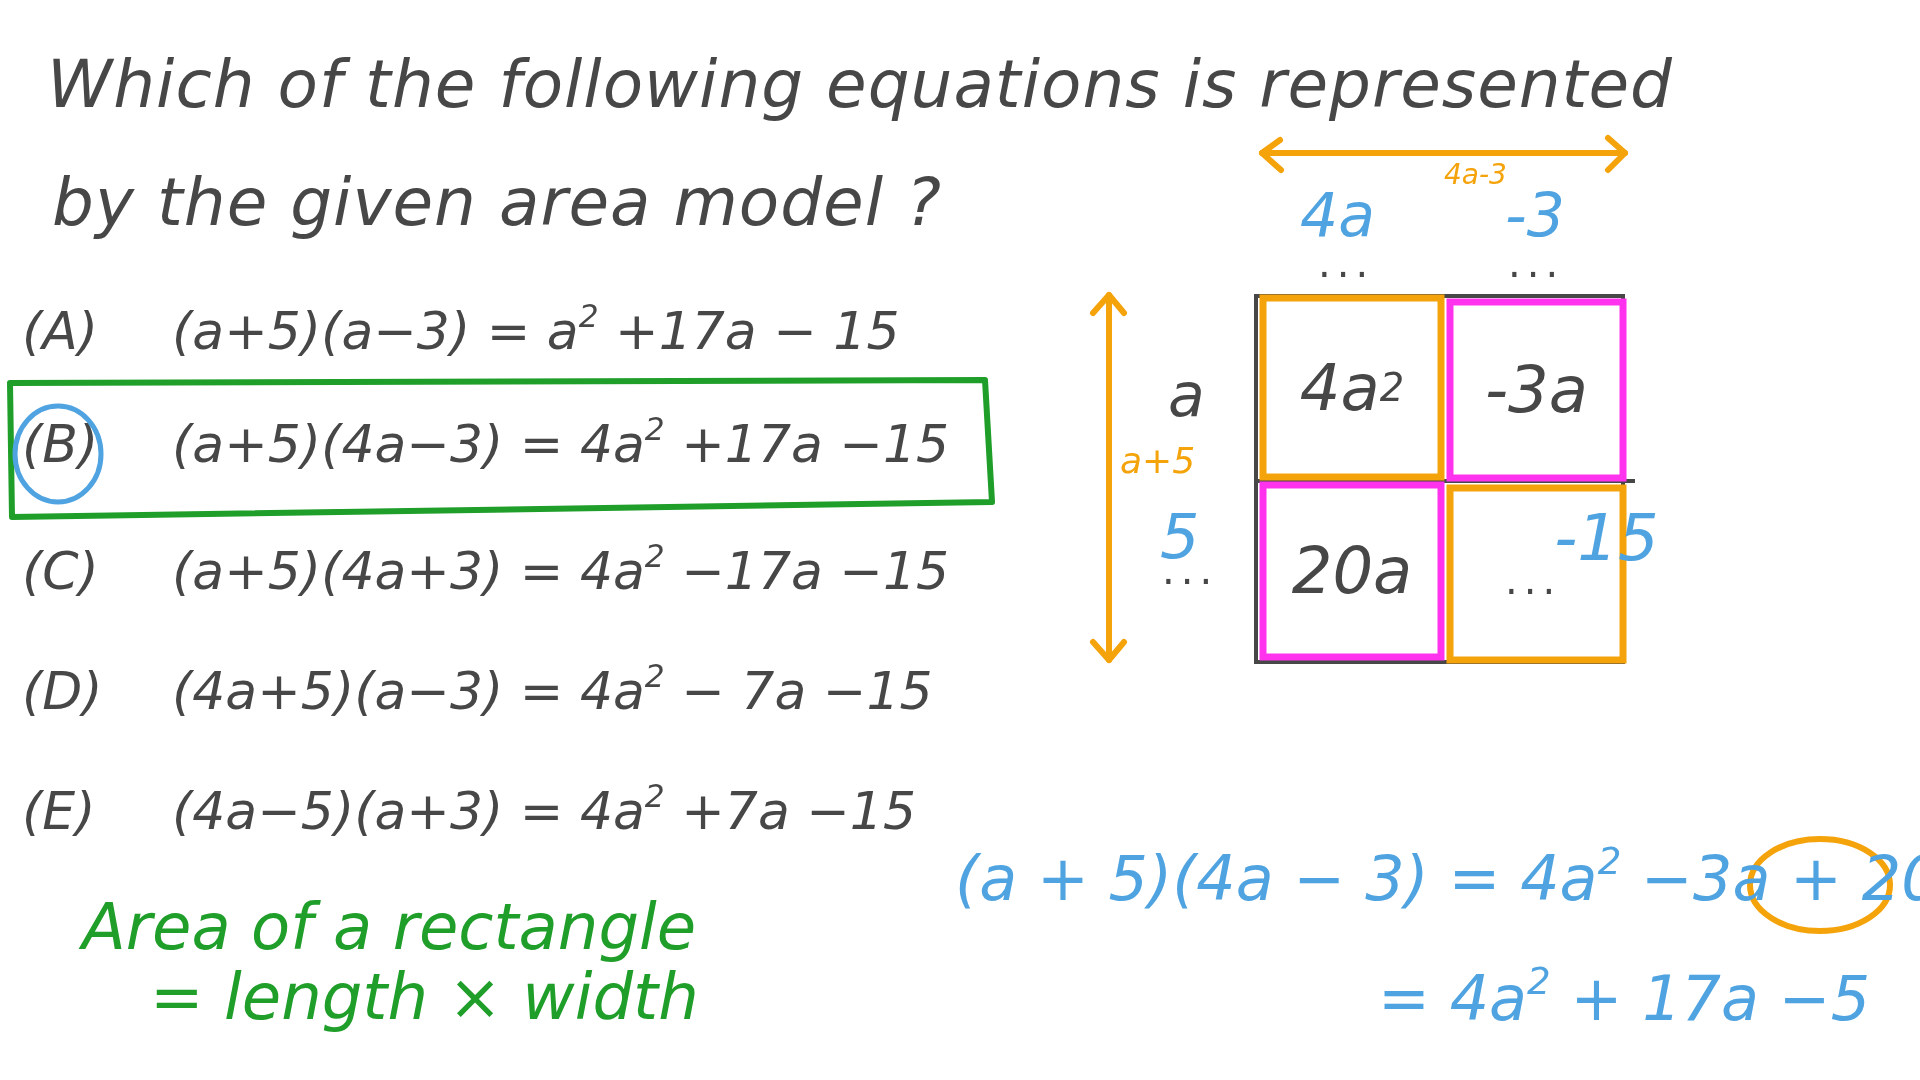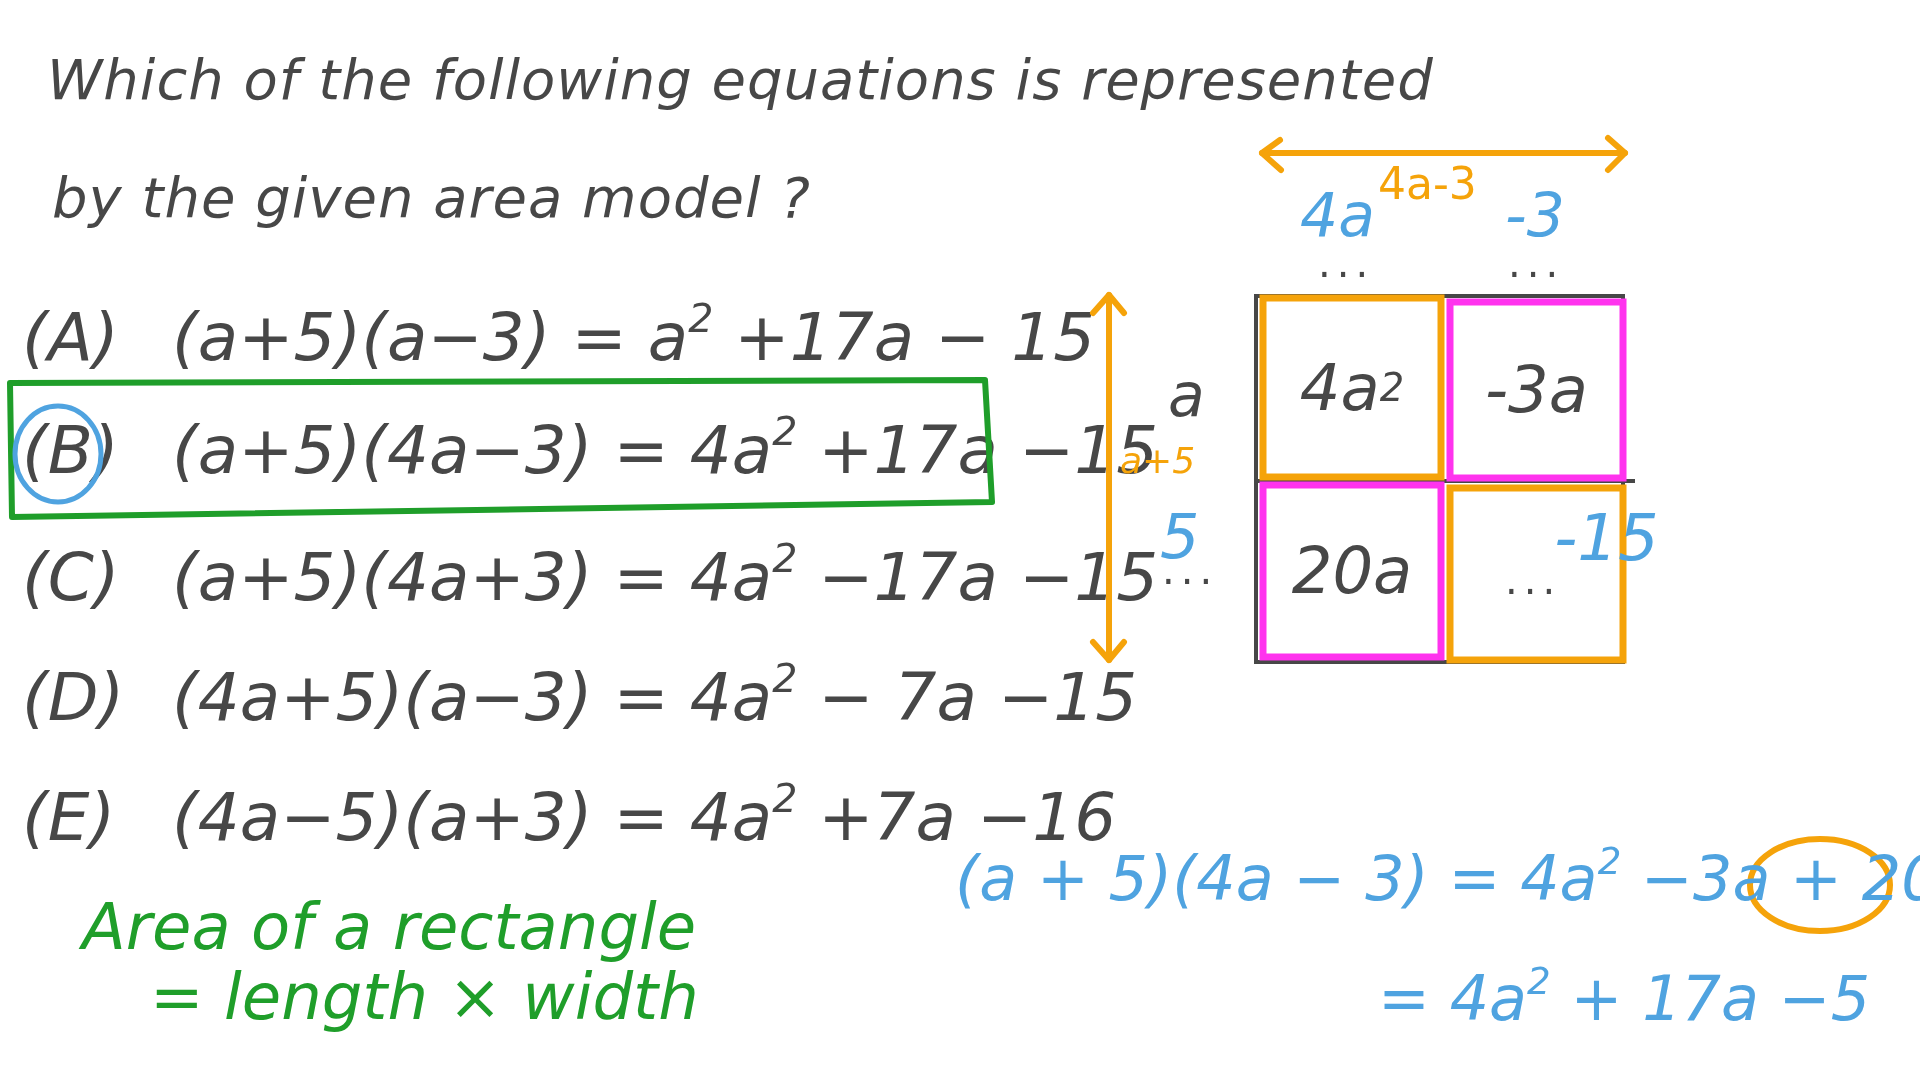--- a/index.html
+++ b/index.html
@@ -3,22 +3,22 @@
   <meta charset="utf-8">
   <style>
     html, body { margin:0; padding:0; }
     body { width:1920px; height:1080px; background:#ffffff; position:relative; overflow:hidden;
            font-family:"DejaVu Sans", sans-serif; color:#474747; }
     .abs { position:absolute; white-space:nowrap; }
     .ink { color:#474747; }
     .blue { color:#4fa3e0; }
     .orange { color:#f5a30a; }
     .green { color:#1f9e2a; }
-    .title { font-size:56px; font-style:italic; letter-spacing:1px; line-height:1; }
-    .opt { font-size:66px; font-style:italic; line-height:1; }
+    .title { font-size:66px; font-style:italic; letter-spacing:1px; line-height:1; }
+    .opt { font-size:52px; font-style:italic; line-height:1; }
     .opt .lbl { display:inline-block; width:150px; }
     sup { font-size:0.6em; vertical-align:0.7em; line-height:0; }
     .cell { position:absolute; display:flex; align-items:center; justify-content:center;
             font-size:64px; font-style:italic; }
     .note { font-size:64px; font-style:italic; line-height:1; }
     .work { font-size:62px; font-style:italic; line-height:1; }
     .dots { font-size:40px; letter-spacing:6px; line-height:1; }
     svg { position:absolute; left:0; top:0; }
   </style>
 </head>
@@ -37,21 +37,21 @@
 
 <div class="abs opt ink" style="left:22px; top:545px;">
   <span class="lbl">(C)</span><span>(a+5)(4a+3) = 4a</span><sup>2</sup><span> −17a −15</span>
 </div>
 
 <div class="abs opt ink" style="left:22px; top:665px;">
   <span class="lbl">(D)</span><span>(4a+5)(a−3) = 4a</span><sup>2</sup><span> − 7a −15</span>
 </div>
 
 <div class="abs opt ink" style="left:22px; top:785px;">
-  <span class="lbl">(E)</span><span>(4a−5)(a+3) = 4a</span><sup>2</sup><span> +7a −16</span>
+  <span class="lbl">(E)</span><span>(4a−5)(a+3) = 4a</span><sup>2</sup><span> +7a −15</span>
 </div>
 
 <svg width="1920" height="1080">
 
   <path d="M10 383 L985 380 L992 502 L12 517 Z" fill="none" stroke="#1f9e2a" stroke-width="6" stroke-linejoin="round"></path>
 
   <ellipse cx="58" cy="454" rx="43" ry="48" fill="none" stroke="#4fa3e0" stroke-width="5"></ellipse>
 
   <g stroke="#f5a30a" stroke-width="6" fill="none" stroke-linecap="round" stroke-linejoin="round">
     <line x1="1262" y1="153" x2="1625" y2="153"></line>
@@ -72,21 +72,21 @@
   </g>
 
   <rect x="1263" y="298" width="178" height="179" fill="none" stroke="#f5a30a" stroke-width="7"></rect>
   <rect x="1450" y="302" width="173" height="176" fill="none" stroke="#ff33ee" stroke-width="7"></rect>
   <rect x="1263" y="485" width="178" height="172" fill="none" stroke="#ff33ee" stroke-width="7"></rect>
   <rect x="1450" y="488" width="173" height="172" fill="none" stroke="#f5a30a" stroke-width="7"></rect>
 
   <ellipse cx="1820" cy="885" rx="70" ry="46" fill="none" stroke="#f5a30a" stroke-width="6"></ellipse>
 </svg>
 
-<div class="abs orange" style="left:1378px; top:158px; font-size:44px; ">4a-3</div>
+<div class="abs orange" style="left:1444px; top:158px; font-size:28px; font-style:italic;">4a-3</div>
 <div class="abs blue" style="left:1300px; top:180px; font-size:60px; font-style:italic;">4a</div>
 <div class="abs blue" style="left:1505px; top:180px; font-size:60px; font-style:italic;">-3</div>
 <div class="abs ink dots" style="left:1318px; top:243px;">...</div>
 <div class="abs ink dots" style="left:1508px; top:243px;">...</div>
 
 <div class="abs ink" style="left:1168px; top:360px; font-size:60px; font-style:italic;">a</div>
 <div class="abs orange" style="left:1120px; top:440px; font-size:36px; font-style:italic;">a+5</div>
 <div class="abs blue" style="left:1160px; top:500px; font-size:62px; font-style:italic;">5</div>
 <div class="abs ink dots" style="left:1162px; top:550px;">...</div>
 

